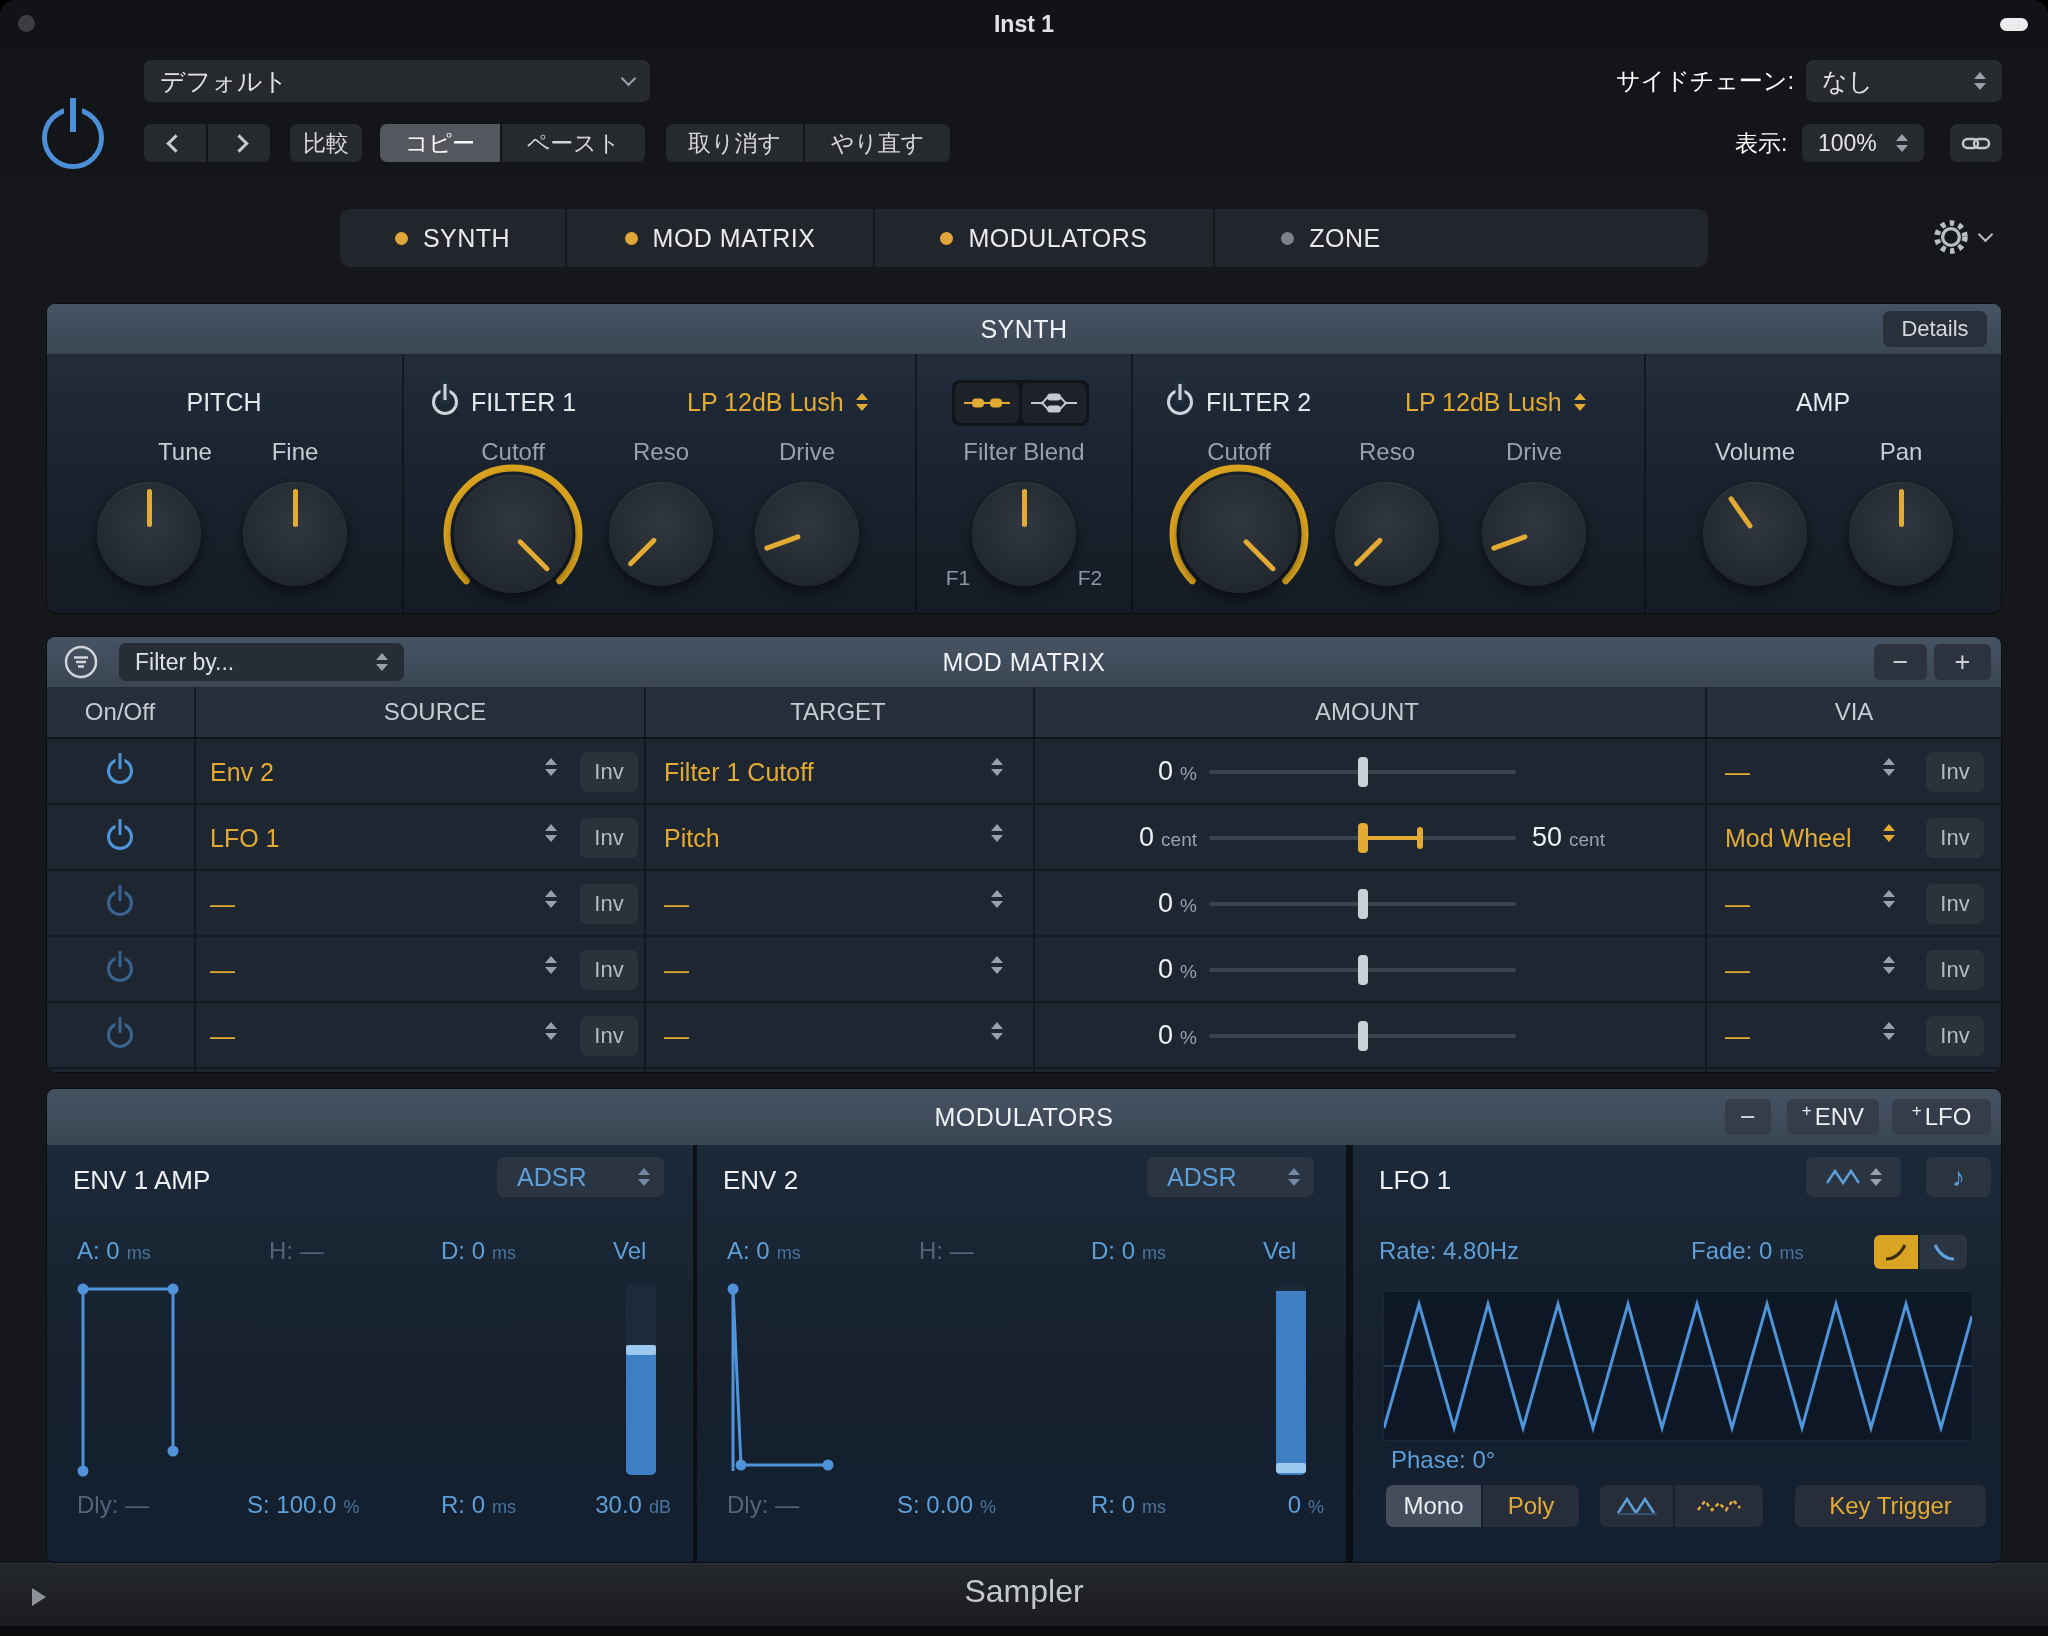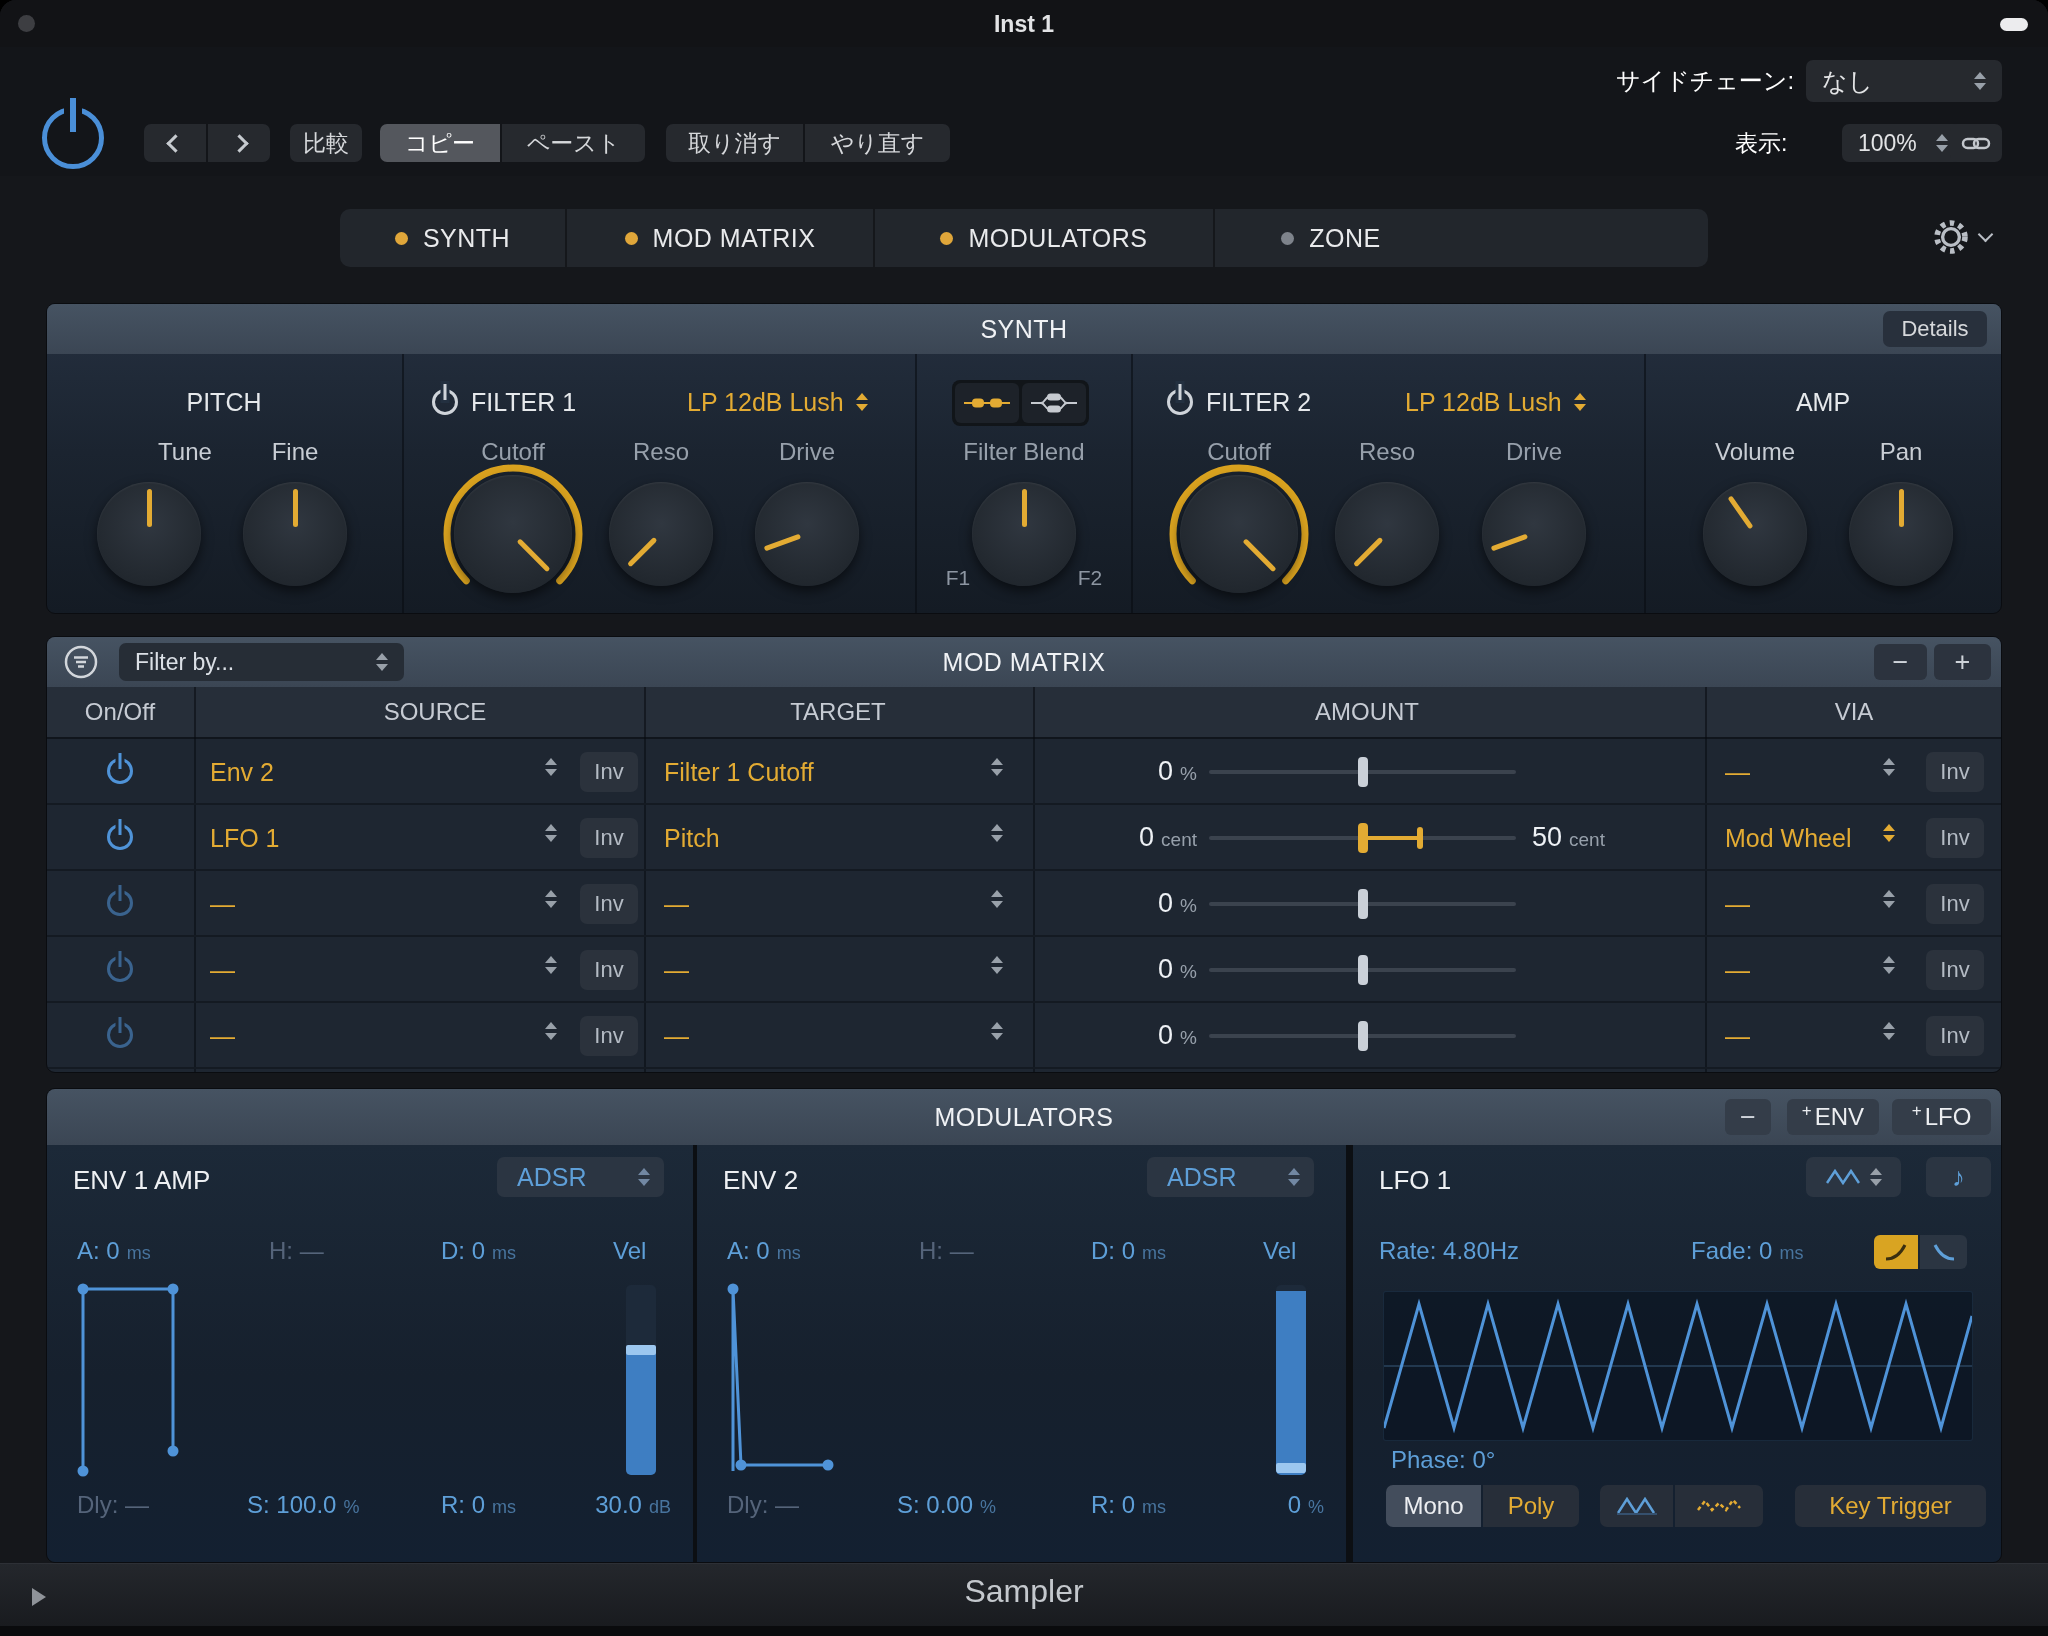--- a/index.html
+++ b/index.html
@@ -118,41 +118,45 @@
     <span class="win-dot"></span>
     <span class="title">Inst 1</span>
     <span class="win-pill"></span>
   </div>
 
   <div class="header">
     <span class="abs" style="left:42px;top:60px;color:#4a8fd8;">
       <span class="pwr pwr-lg" style="--mask:#131519;"></span>
     </span>
 
+    <div class="sel-box" style="left:144px;top:13px;width:506px;height:42px;">
+      <span>デフォルト</span>
+      <span class="chev"></span>
+    </div>
 
     <span class="lbl" style="left:1616px;top:13px;height:42px;">サイドチェーン:</span>
     <div class="sel-box" style="left:1806px;top:13px;width:196px;height:42px;">
       <span>なし</span>
       <span class="stepper"></span>
     </div>
 
     <div class="btn" style="left:144px;top:77px;width:62px;height:38px;border-radius:7px 0 0 7px;">
         <span class="chev-l"></span>
       </div>
     <div class="btn" style="left:208px;top:77px;width:62px;height:38px;border-radius:0 7px 7px 0;">
         <span class="chev-r"></span>
       </div>
     <div class="btn" style="left:290px;top:77px;width:72px;height:38px;">比較</div>
     <div class="btn sel" style="left:380px;top:77px;width:120px;height:38px;border-radius:7px 0 0 7px;">コピー</div>
     <div class="btn" style="left:502px;top:77px;width:143px;height:38px;border-radius:0 7px 7px 0;">ペースト</div>
     <div class="btn" style="left:666px;top:77px;width:137px;height:38px;border-radius:7px 0 0 7px;">取り消す</div>
     <div class="btn" style="left:805px;top:77px;width:145px;height:38px;border-radius:0 7px 7px 0;">やり直す</div>
 
     <span class="lbl" style="left:1735px;top:77px;height:38px;font-size:23px;">表示:</span>
-    <div class="sel-box" style="left:1802px;top:77px;width:122px;height:38px;font-size:23px;margin-left:40px;">
+    <div class="sel-box" style="left:1802px;top:77px;width:122px;height:38px;font-size:23px;">
       <span>100%</span>
       <span class="stepper"></span>
     </div>
     <div class="btn" style="left:1950px;top:77px;width:52px;height:38px;">
       <svg width="30" height="24" viewBox="0 0 30 24">
           <rect x="2" y="8" width="15" height="9" rx="4.5" fill="none" stroke="#c3c7cc" stroke-width="2.5"></rect>
           <rect x="13" y="8" width="15" height="9" rx="4.5" fill="none" stroke="#c3c7cc" stroke-width="2.5"></rect>
         </svg>
     </div>
   </div>

